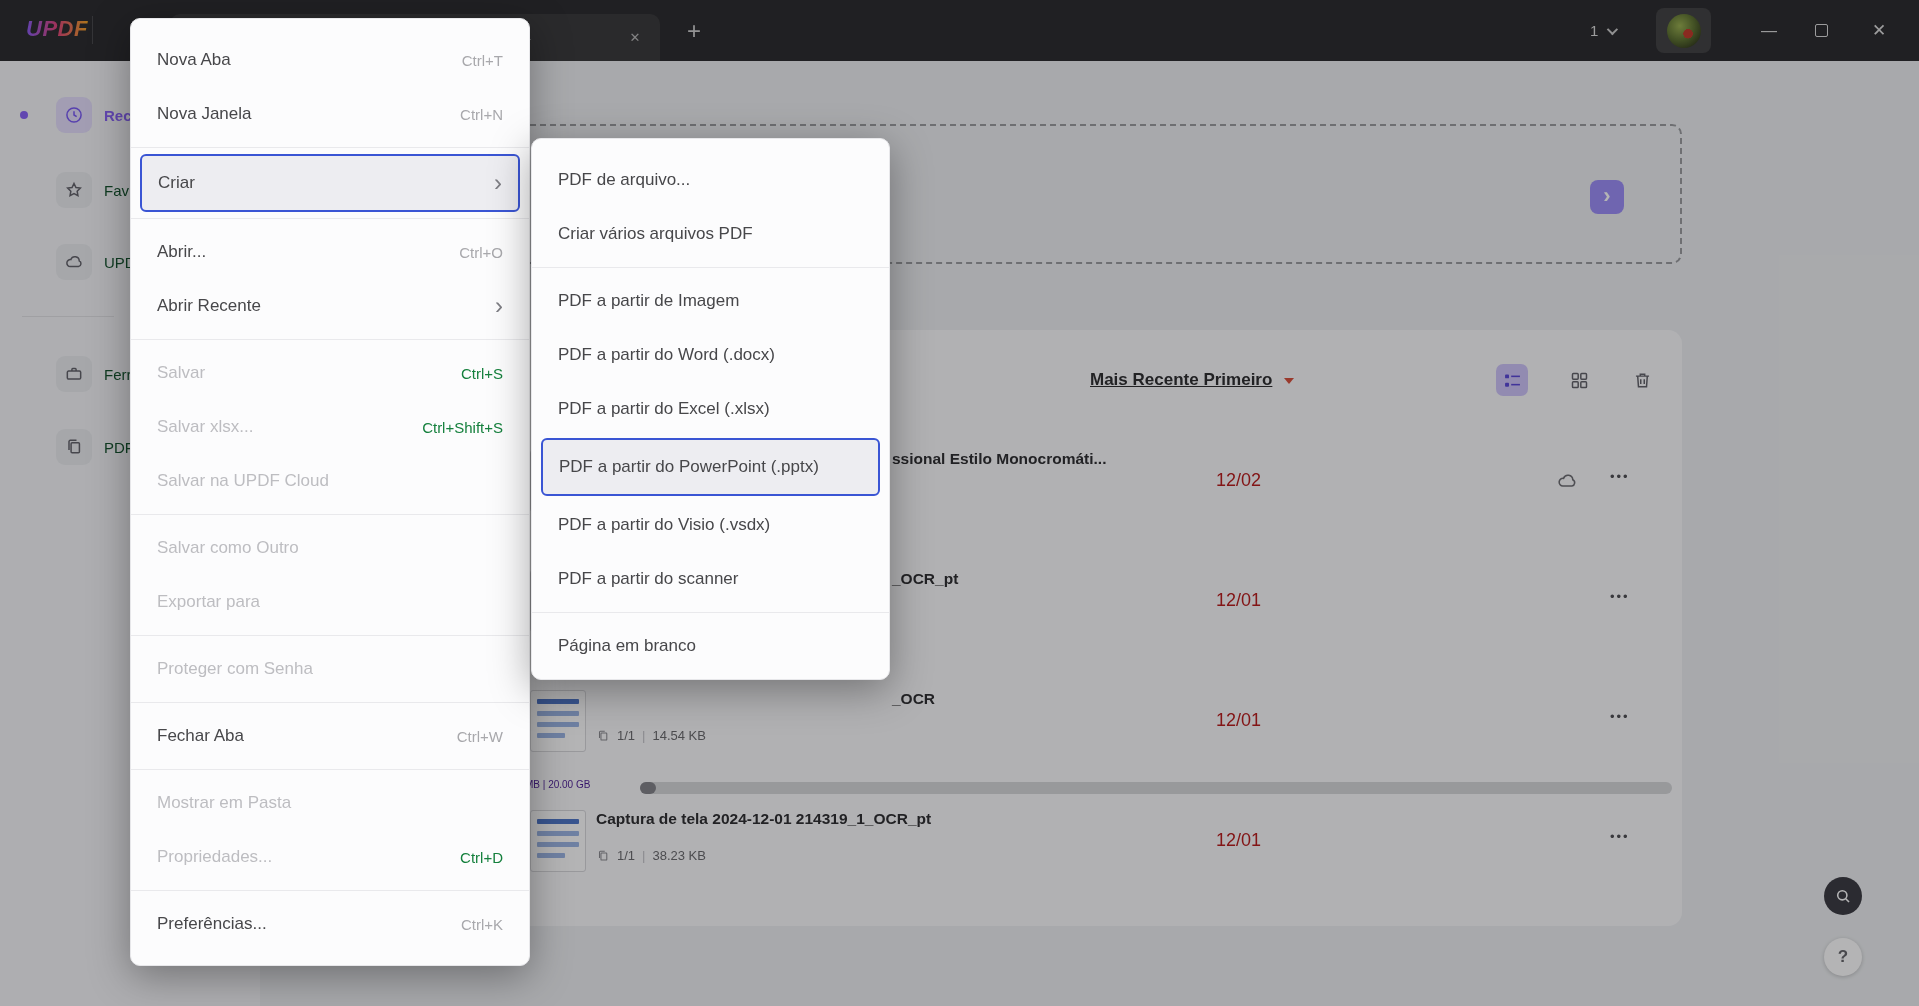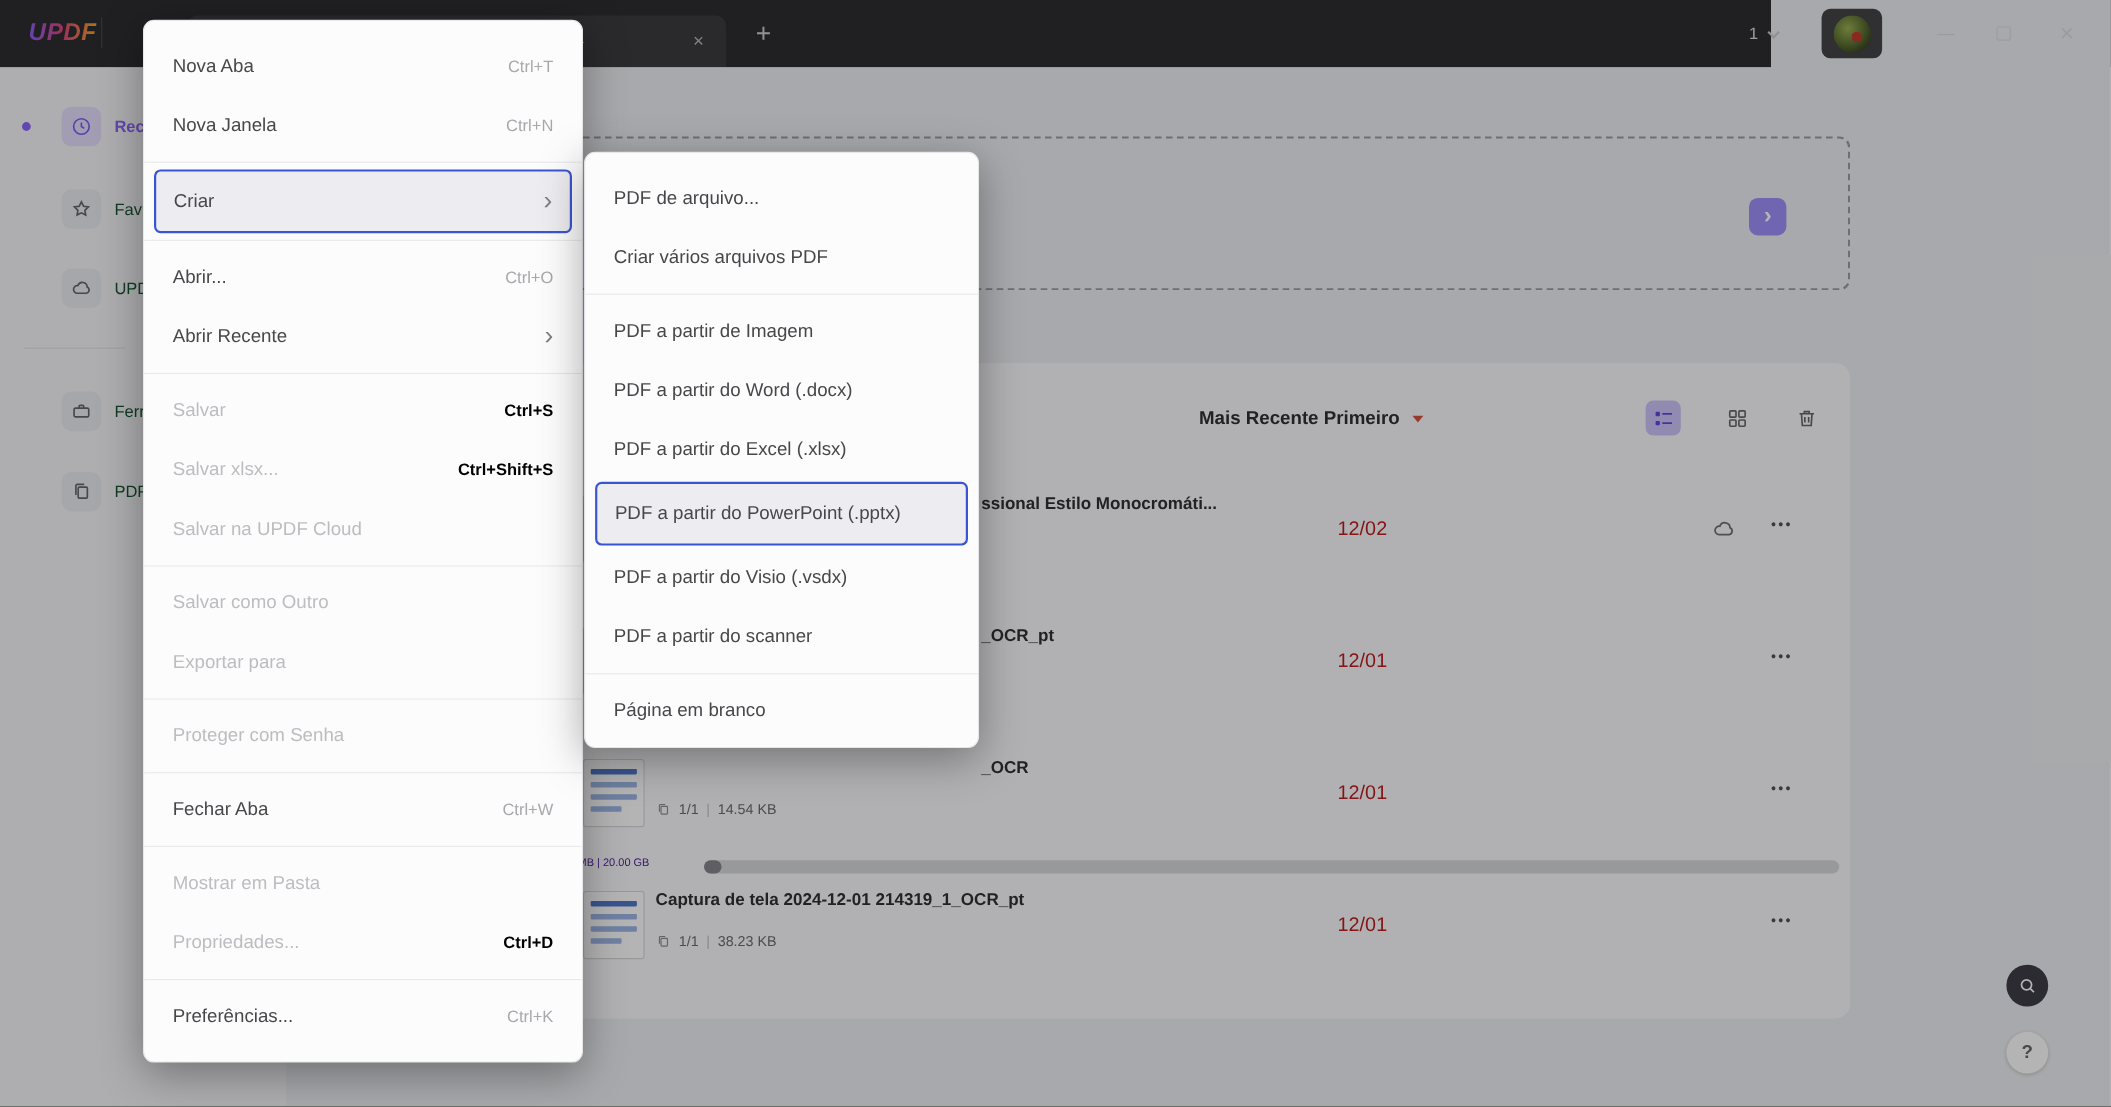--- a/index.html
+++ b/index.html
@@ -5,21 +5,21 @@
   * { box-sizing: border-box; margin: 0; padding: 0; }
   html,body { width:1919px; height:1006px; overflow:hidden; background:#000;
               font-family:"Liberation Sans", sans-serif; }
   body { position:relative; }
 
   
   .app { position:absolute; inset:0; background:#eef0f2; overflow:hidden; }
   .dim { position:absolute; inset:0; background:rgba(8,8,10,.30); z-index:50; }
 
   
-  .titlebar { position:absolute; left:0; top:0; width:1610px; height:61px; background:#2c2c2e; z-index:2; }
+  .titlebar { position:absolute; left:0; top:0; width:1919px; height:61px; background:#2c2c2e; z-index:2; }
   .logo { position:absolute; left:26px; top:16px; font-size:22px; font-weight:bold; font-style:italic;
           background:linear-gradient(90deg,#8a5cf5,#e0457b,#f5a623);
           -webkit-background-clip:text; background-clip:text; color:transparent; letter-spacing:.5px; }
   .tbar-sep { position:absolute; left:92px; top:16px; width:1px; height:28px; background:#4a4a4c; }
   .tab { position:absolute; left:170px; top:14px; width:490px; height:47px; background:#3a3a3c;
          border-radius:10px 10px 0 0; }
   .tab-title { position:absolute; left:352px; top:12px; color:#e6e6e6; font-size:15px; }
   .tab-close { position:absolute; left:452px; top:10px; width:26px; height:26px; color:#b8b8b8;
                font-size:13px; display:flex; align-items:center; justify-content:center; border-radius:5px; }
   .newtab { position:absolute; left:678px; top:15px; width:32px; height:32px; color:#cfcfcf; font-size:24px;
@@ -56,21 +56,21 @@
   .content { position:absolute; left:260px; top:61px; right:0; bottom:0; background:#eef0f2; }
   .dropzone { position:absolute; left:40px; top:63px; width:1382px; height:140px;
               border:2px dashed #9b9ca0; border-radius:10px; }
   .dz-btn { position:absolute; right:56px; top:54px; width:34px; height:34px; border-radius:8px; background:#9d8ff8;
             color:#ffffff; font-size:22px; font-weight:bold; display:flex; align-items:center; justify-content:center;
             padding-bottom:3px; }
 
   .card { position:absolute; left:20px; top:269px; width:1402px; height:596px; background:#fbfbfd; border-radius:14px; }
   .card-head { position:absolute; left:0; top:30px; width:100%; height:46px; }
   .sort { position:absolute; left:810px; top:10px; display:flex; align-items:center; gap:12px;
-          color:#2e2e30; font-size:17px; font-weight:bold; }
+          color:#2e2e30; font-size:17px; font-weight:bold;text-decoration:underline; }
   .sort-caret { width:0; height:0; border-left:5px solid transparent; border-right:5px solid transparent;
                 border-top:6px solid #d9503c; margin-top:2px; }
   .viewbtn { position:absolute; top:4px; width:32px; height:32px; border-radius:7px; display:flex;
              align-items:center; justify-content:center; color:#63636a; }
   .viewbtn svg { width:21px; height:21px; }
   .vb-list { left:1216px; background:#cfc5f9; color:#5b48d8; }
   .vb-grid { left:1283px; }
   .vb-trash { left:1346px; }
 
   .frow { position:absolute; left:0; width:1402px; height:120px; }
@@ -104,21 +104,21 @@
 
   
   .menu { position:absolute; background:#fcfcfd; border:1px solid #e7e7ea; border-radius:10px;
           box-shadow:0 10px 40px rgba(0,0,0,.35); padding:14px 0; z-index:100; font-size:17px; }
   .file-menu { left:130px; top:18px; width:400px; }
   .create-submenu { left:531px; top:138px; width:359px; padding-bottom:6px; }
   .mi { height:54px; display:flex; align-items:center; padding:0 26px; color:#47474a; }
   .mi .sc { margin-left:auto; color:#a8a8ac; font-size:15px; }
   .mi .arr { margin-left:auto; color:#7d7d83; font-size:24px; line-height:20px; }
   .mi.dis { color:#bdbdc1; }
-  .mi.dis .sc { color:#000000;font-weight:bold; }
+  .mi.dis .sc { color:#15803d; }
   .mi.hl { margin:2px 9px; height:58px; border:2px solid #3a55d4; border-radius:6px; background:#ededf1; padding:0 16px; }
   .mdv { height:1px; background:#e9e9ec; margin:6px 0; }
 </style>
 </head>
 <body>
 
 <div class="app">
 
   <div class="titlebar">
     <div class="logo">UPDF</div>

